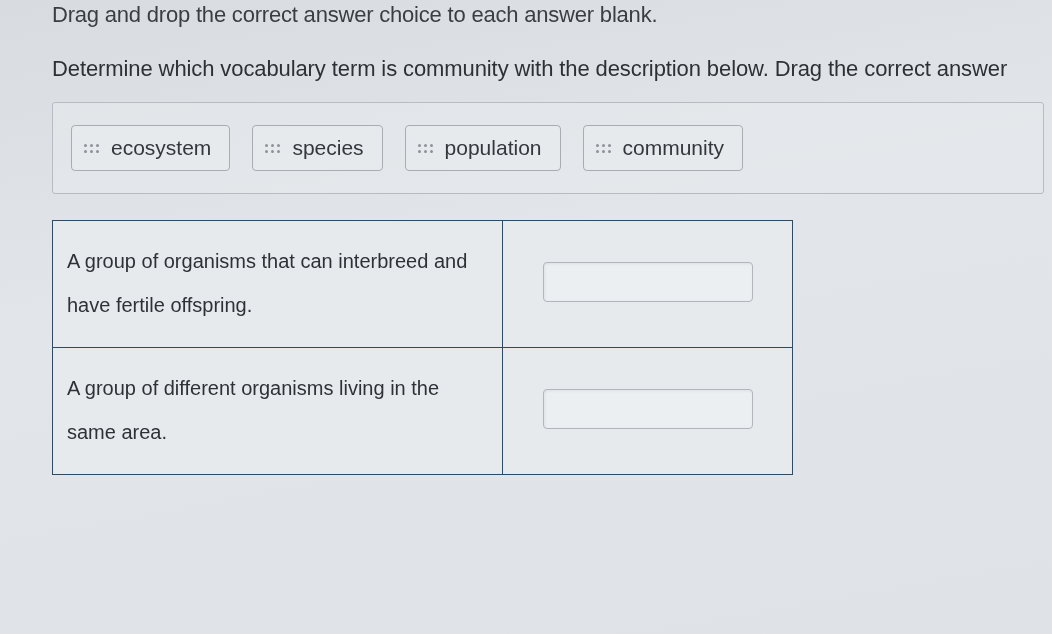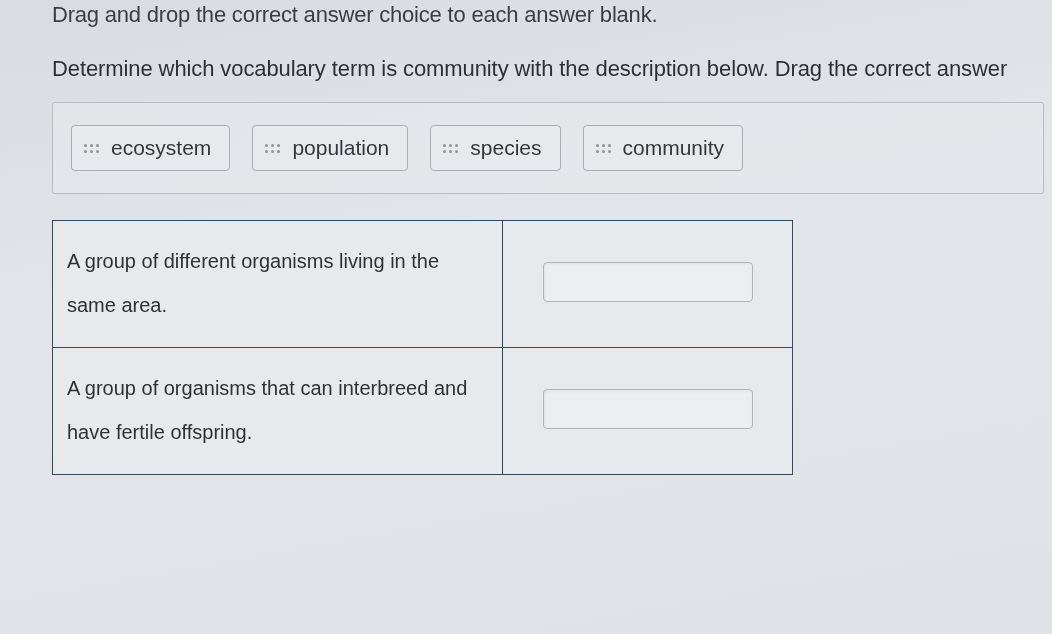--- a/index.html
+++ b/index.html
@@ -119,60 +119,60 @@
 
       <div class="tile">
         <span class="grip-dots">
             <span></span>
             <span></span>
             <span></span>
             <span></span>
             <span></span>
             <span></span>
           </span>
-        <span>population</span>
+        <span>species</span>
       </div>
 
       <div class="tile">
         <span class="grip-dots">
             <span></span>
             <span></span>
             <span></span>
             <span></span>
             <span></span>
             <span></span>
           </span>
-        <span>species</span>
+        <span>population</span>
       </div>
 
       <div class="tile">
         <span class="grip-dots">
             <span></span>
             <span></span>
             <span></span>
             <span></span>
             <span></span>
             <span></span>
           </span>
         <span>community</span>
       </div>
 
     </div>
   </div>
 
   <table class="match">
     <tbody>
         <tr>
-      <td class="desc-cell">A group of different organisms living in the same area.</td>
+      <td class="desc-cell">A group of organisms that can interbreed and have fertile offspring.</td>
       <td class="drop-cell">
         <div class="dropzone"></div>
       </td>
     </tr>
     <tr>
-      <td class="desc-cell">A group of organisms that can interbreed and have fertile offspring.</td>
+      <td class="desc-cell">A group of different organisms living in the same area.</td>
       <td class="drop-cell">
         <div class="dropzone"></div>
       </td>
     </tr>
   </tbody>
     </table>
 
 </div>
 
 </body></html>

